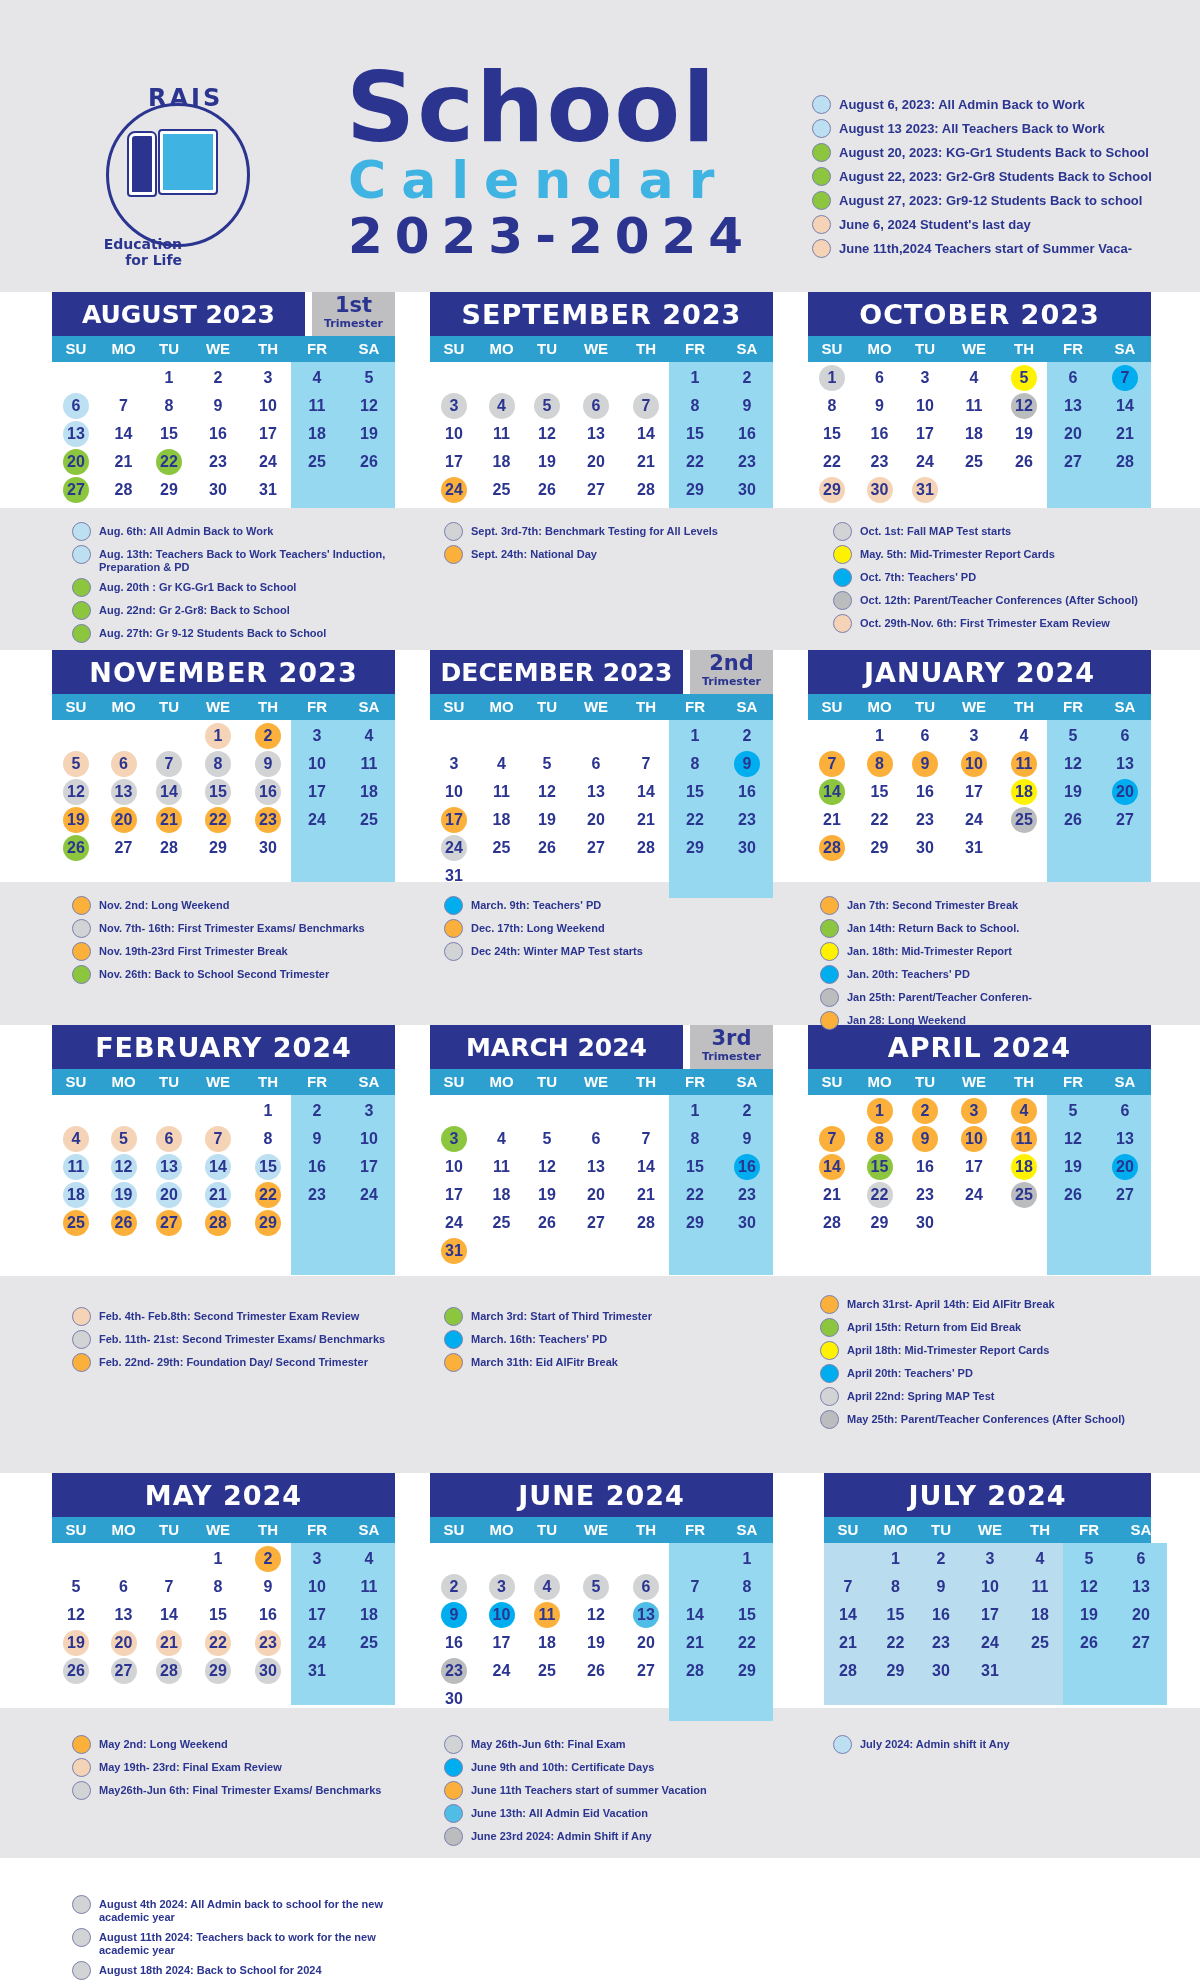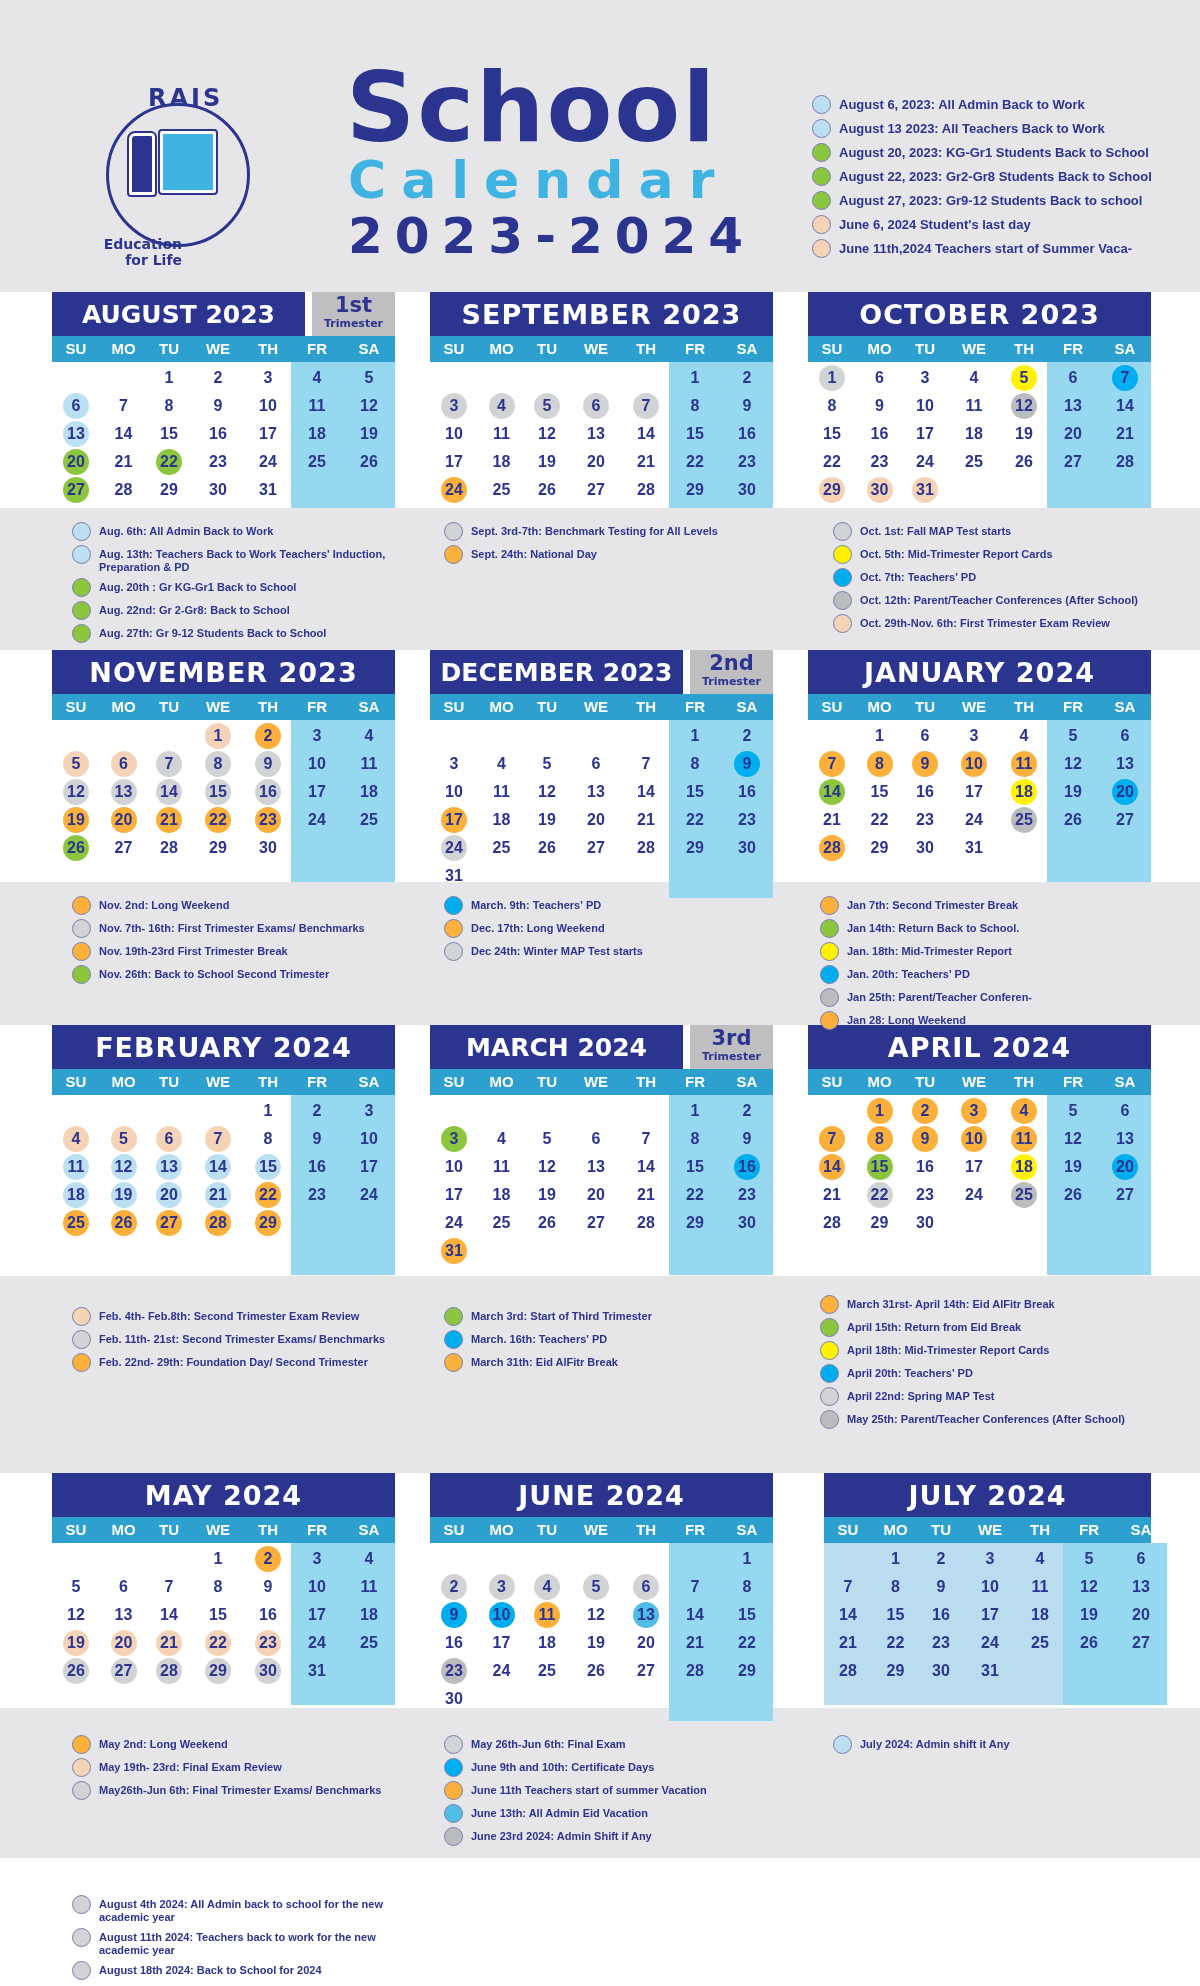--- a/index.html
+++ b/index.html
@@ -1536,21 +1536,21 @@
         <span class="legend-text">Sept. 24th: National Day</span>
       </div>
     </div>
     <div class="legend-list" style="left: 833px; top: 522px; width: 350px;">
       <div class="legend-item">
         <span class="legend-dot c-grey"></span>
         <span class="legend-text">Oct. 1st: Fall MAP Test starts</span>
       </div>
       <div class="legend-item">
         <span class="legend-dot c-yellow"></span>
-        <span class="legend-text">Oct. 5th: Mid-Trimester Report Cards</span>
+        <span class="legend-text">May. 5th: Mid-Trimester Report Cards</span>
       </div>
       <div class="legend-item">
         <span class="legend-dot c-blue"></span>
         <span class="legend-text">Oct. 7th: Teachers' PD</span>
       </div>
       <div class="legend-item">
         <span class="legend-dot c-darkgrey"></span>
         <span class="legend-text">Oct. 12th: Parent/Teacher Conferences (After School)</span>
       </div>
       <div class="legend-item">

